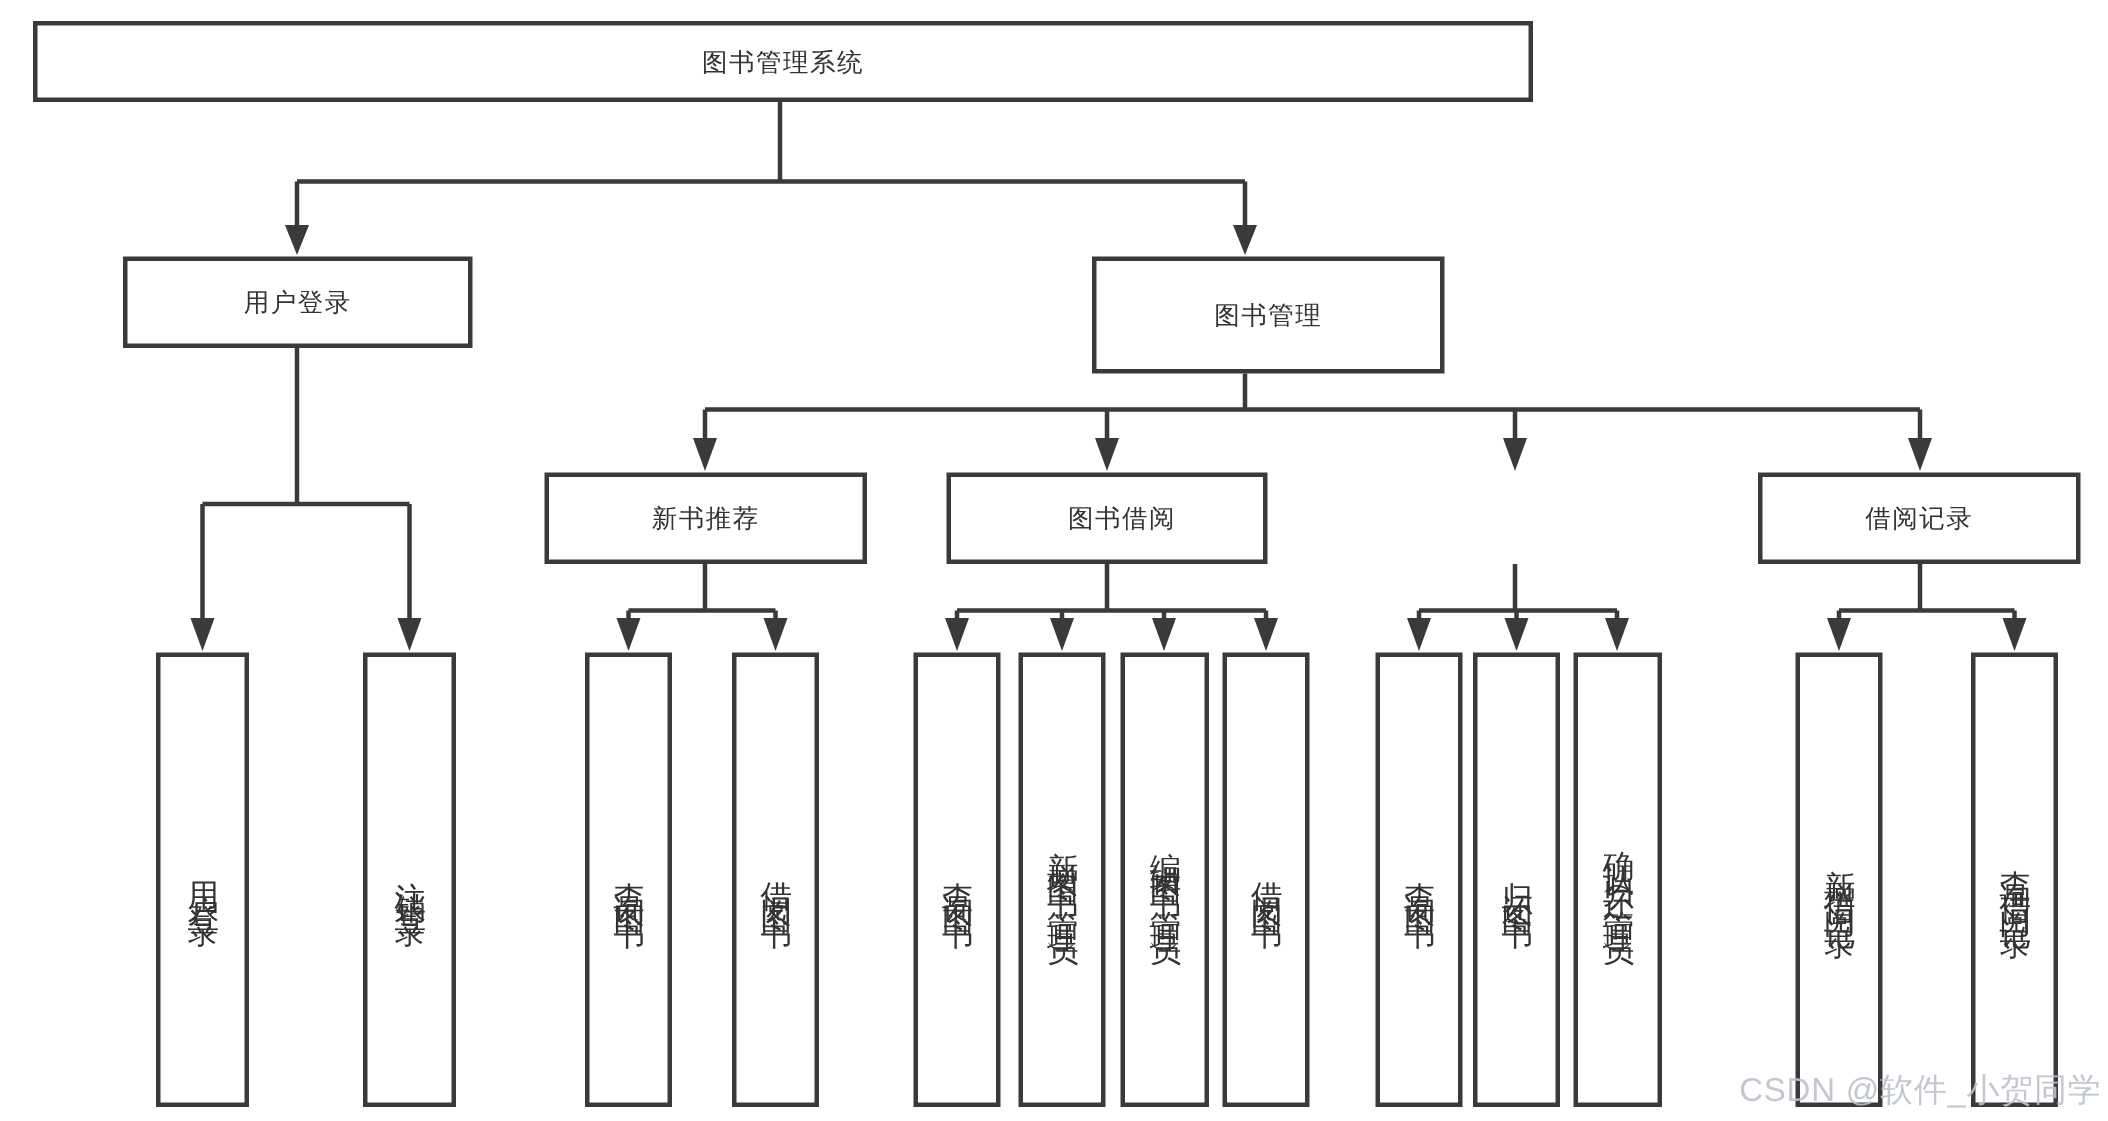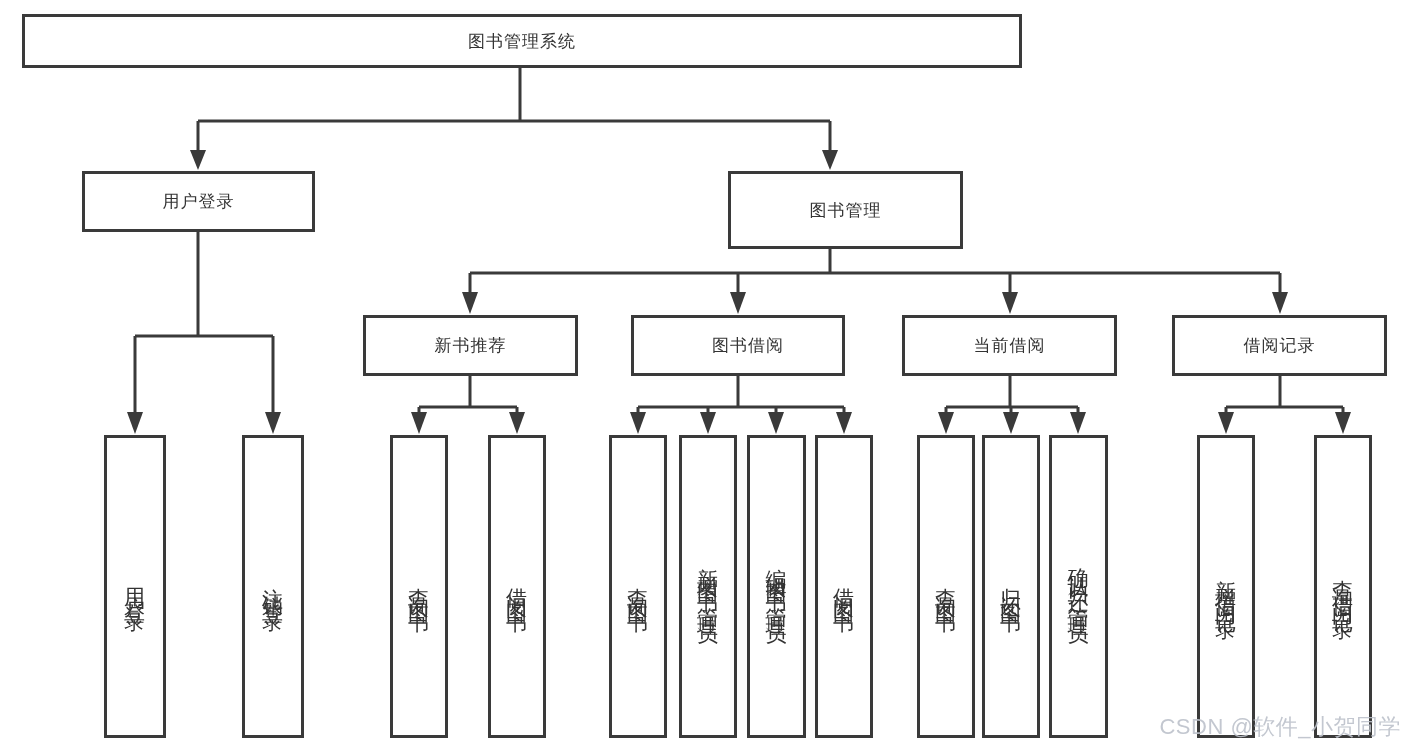--- a/index.html
+++ b/index.html
@@ -126,23 +126,20 @@
   <div class="box" style="left:712px; top:171px; width:235px; height:78px;margin-left:16px;">
     <span class="label">图书管理</span>
   </div>
 
   <div class="box" style="left:363px; top:315px; width:215px; height:61px;text-align:center;">
     <span class="label">新书推荐</span>
   </div>
   <div class="box" style="left:631px; top:315px; width:214px; height:61px;padding-left:20px;">
     <span class="label">图书借阅</span>
   </div>
-  <div class="box" style="left:902px; top:315px; width:215px; height:61px;">
-    <span class="label">当前借阅</span>
-  </div>
   <div class="box" style="left:1172px; top:315px; width:215px; height:61px;">
     <span class="label">借阅记录</span>
   </div>
 
   <div class="box leaf" style="left:104px; top:435px; width:62px; height:303px;">
     <span class="label">用户登录</span>
   </div>
   <div class="box leaf" style="left:242px; top:435px; width:62px; height:303px;">
     <span class="label">注销登录</span>
   </div>

